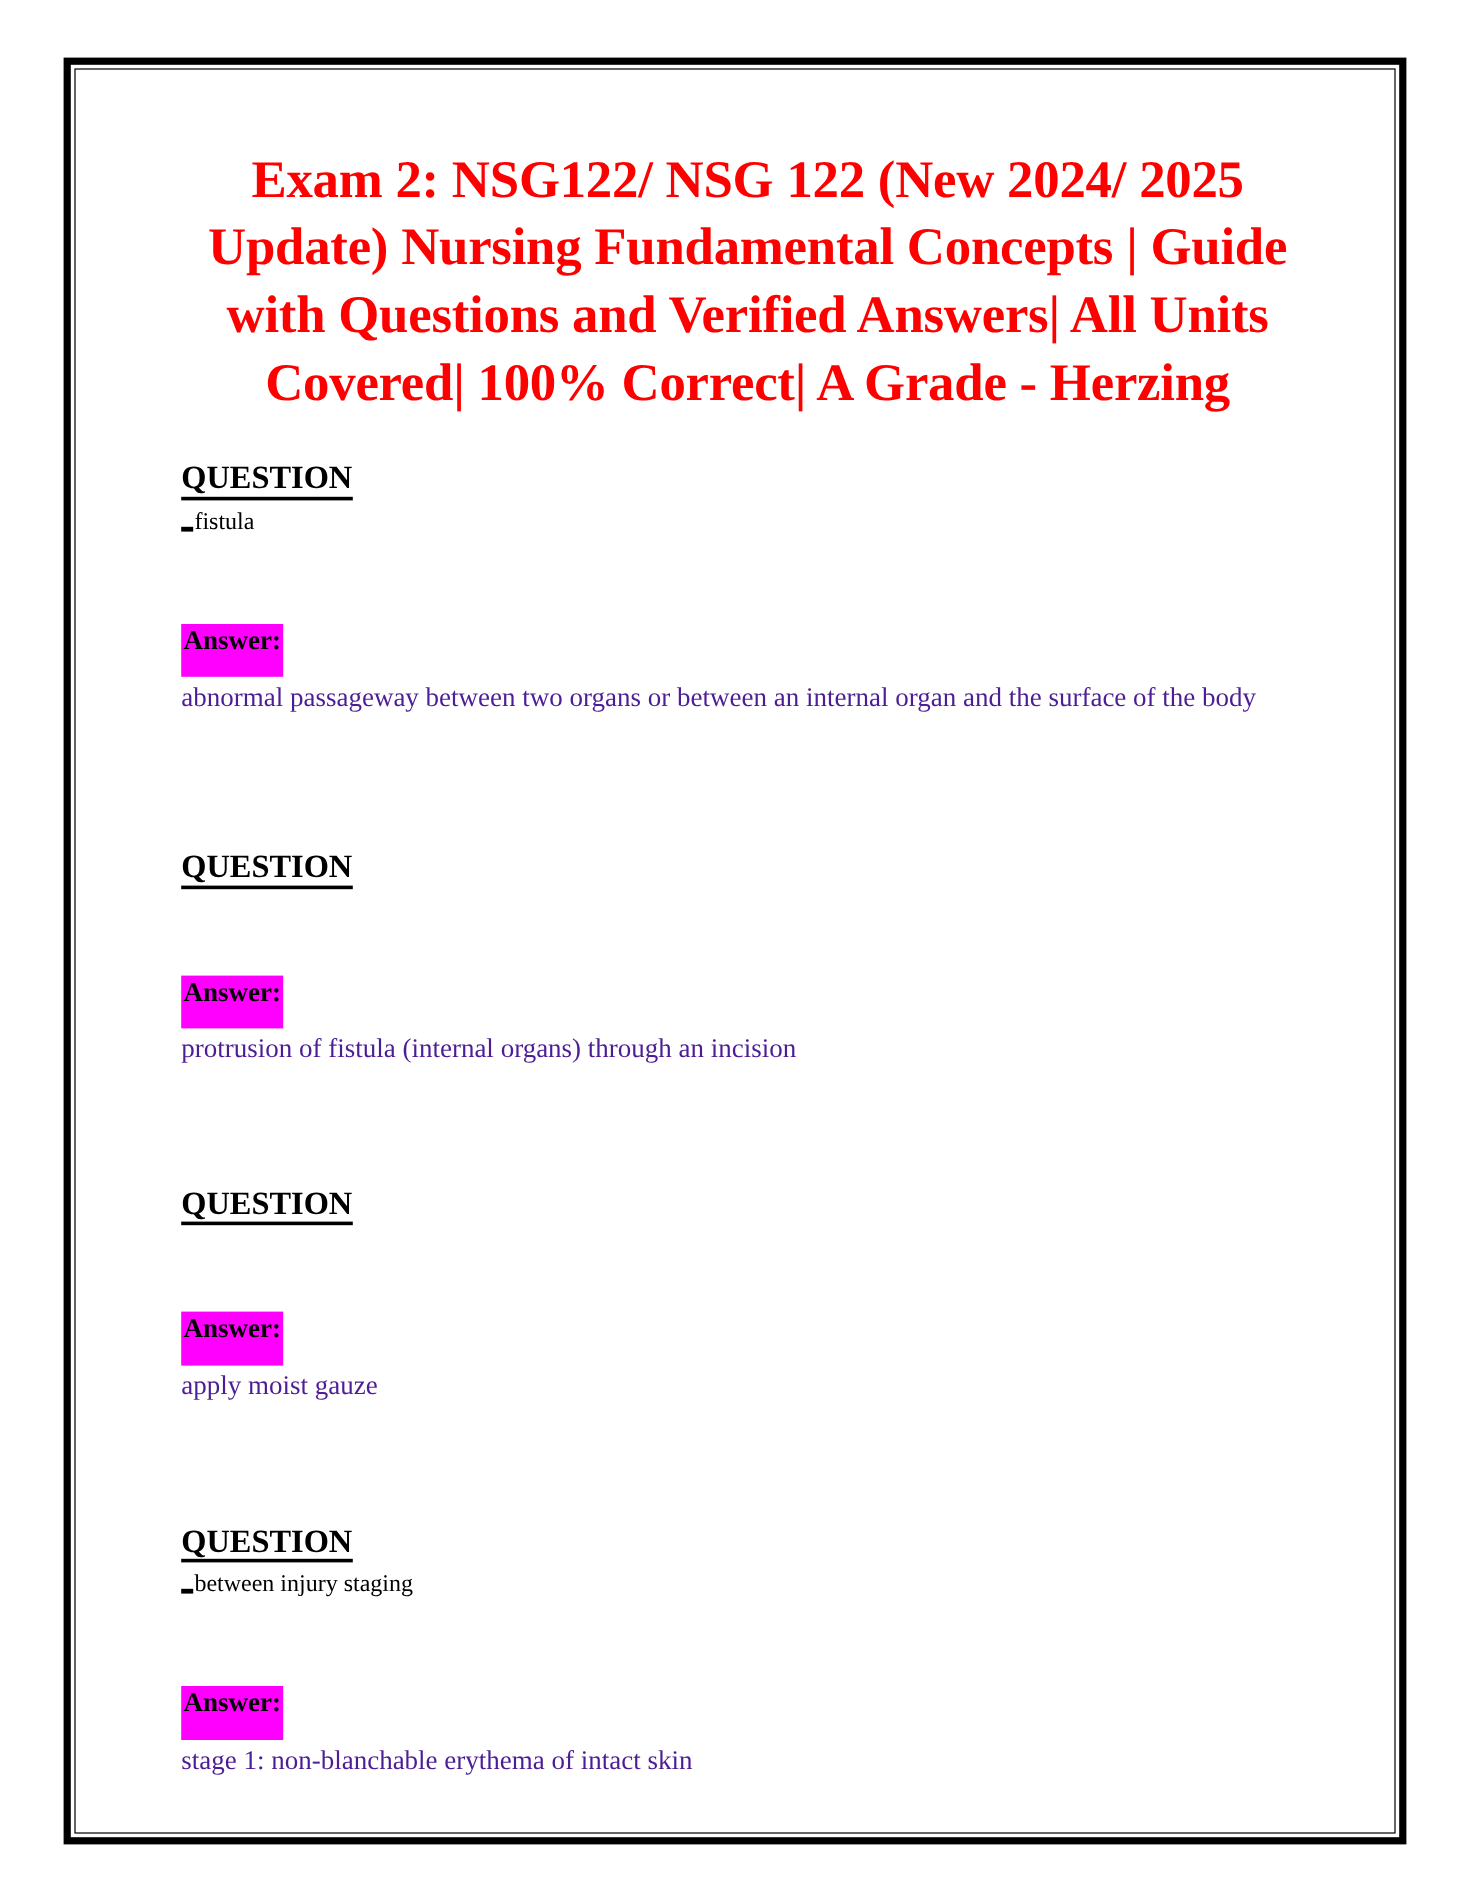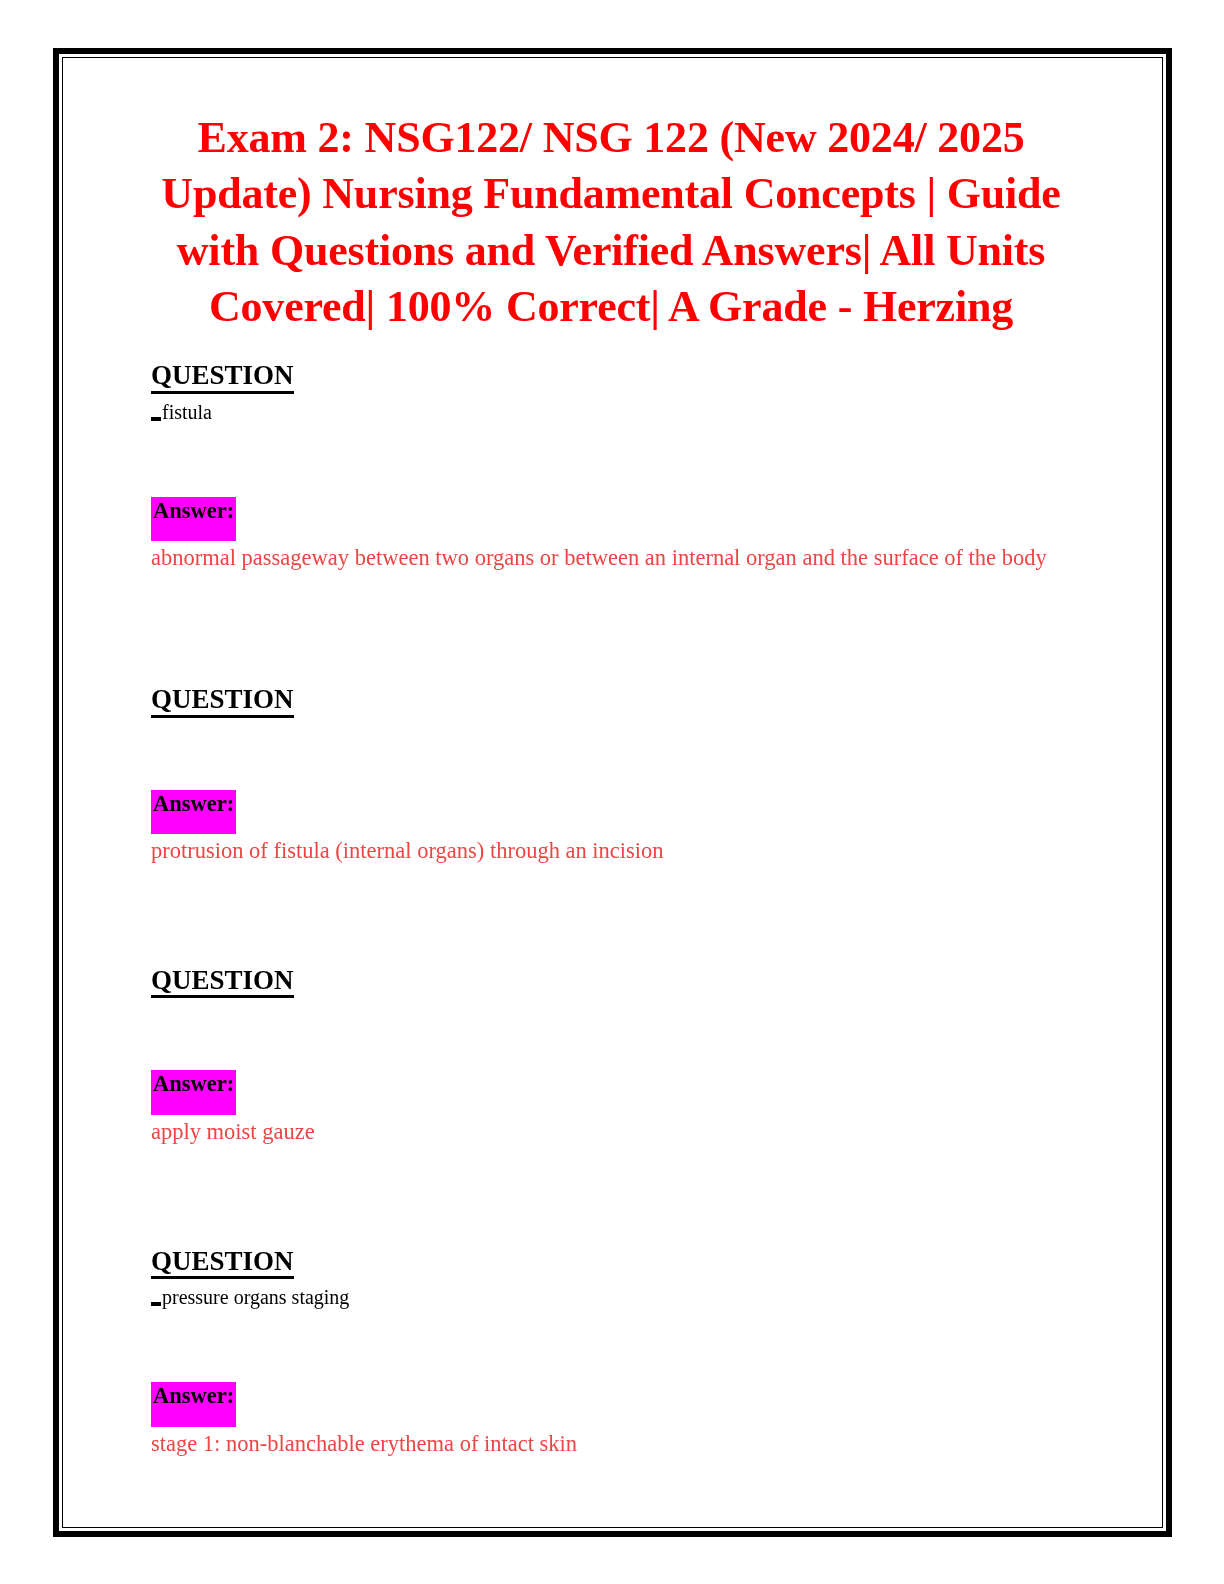--- a/index.html
+++ b/index.html
@@ -51,35 +51,35 @@
     left: 0;
     top: 0;
     right: 0;
     bottom: 0;
     padding: 52px 56px 0 88px;
     box-sizing: border-box;
   }
 
   
   .doc-title {
-    margin: 0;
+    margin: 12px;
     padding: 0 0 0 0;
     text-align: center;
     color: #FF0000;
     font-family: "Liberation Serif", "DejaVu Serif", serif;
     font-weight: bold;
     font-size: 44px;
     line-height: 1.28;
     letter-spacing: -0.2px;
     width: 920px;
   }
 
   
   .qa-list {
-    margin-top: 26px;
+    margin-top: 37px;
   }
   .qa-block {
     margin-bottom: 0;
   }
   .q-heading {
     display: inline-block;
     font-family: "Liberation Serif", "DejaVu Serif", serif;
     font-weight: bold;
     font-size: 27px;
     line-height: 1.05;
@@ -115,21 +115,21 @@
     color: #000000;
     font-weight: bold;
     font-size: 22.5px;
     line-height: 1.12;
     padding: 1px 2px 18px 2px;
   }
   .a-text {
     margin: 2px 0 0 0;
     font-size: 22.5px;
     line-height: 1.34;
-    color: #ef4444;
+    color: #4c1d95;
     max-width: 910px;
   }
 
   .gap-after-q  { height: 72px; }
   .gap-after-a  { height: 112px; }
   .gap-after-a-tall { height: 100px; }
 </style>
 </head>
 <body>
 
@@ -171,21 +171,21 @@
             <div class="a-label-row">
               <span class="a-label">Answer:</span>
             </div>
             <p class="a-text">apply moist gauze</p>
           </div>
 
           <div class="gap-after-a-tall"></div>
 
           <div class="qa-block">
             <div class="q-heading">QUESTION</div>
-            <p class="q-text"><span class="dash-marker"></span><span>pressure organs staging</span></p>
+            <p class="q-text"><span class="dash-marker"></span><span>between injury staging</span></p>
             <div class="gap-after-q"></div>
             <div class="a-label-row">
               <span class="a-label">Answer:</span>
             </div>
             <p class="a-text">stage 1: non-blanchable erythema of intact skin</p>
           </div>
 
         </div>
       </div>
     </div>

